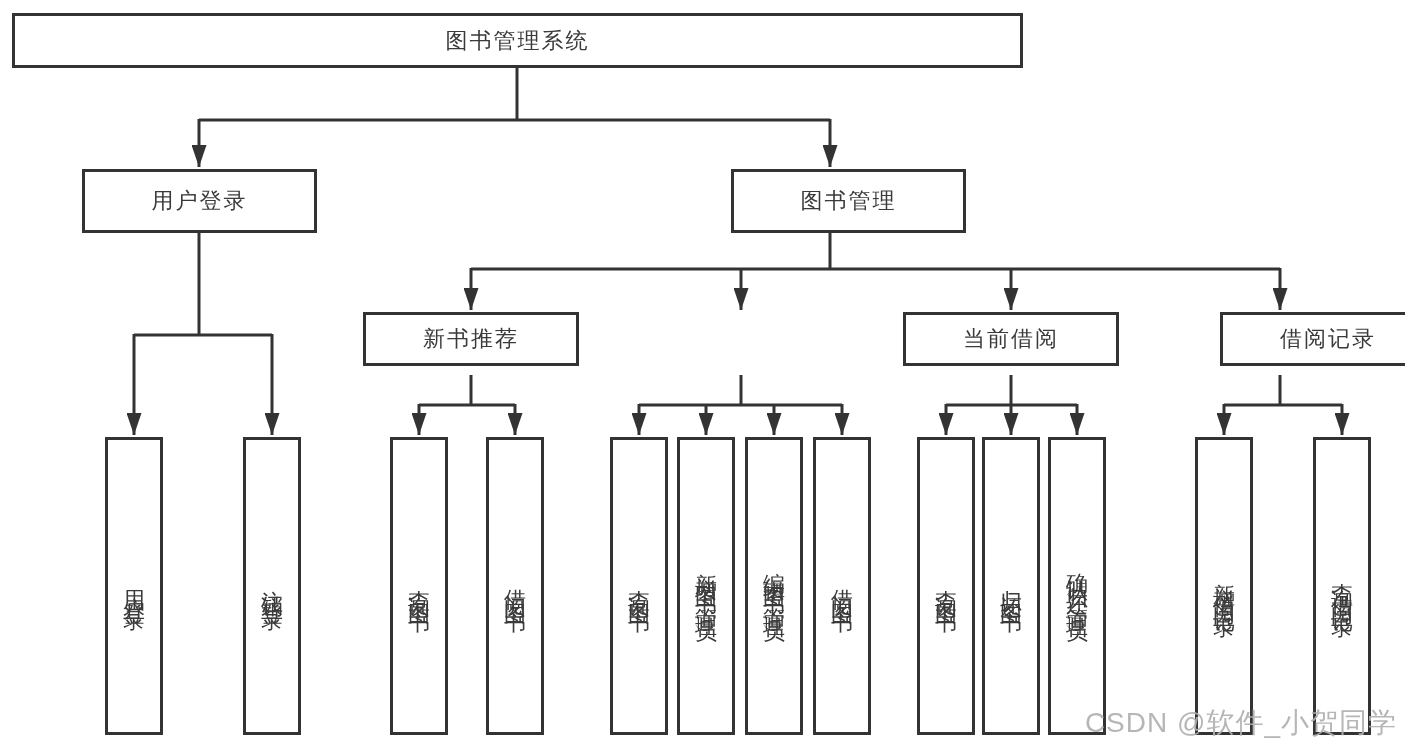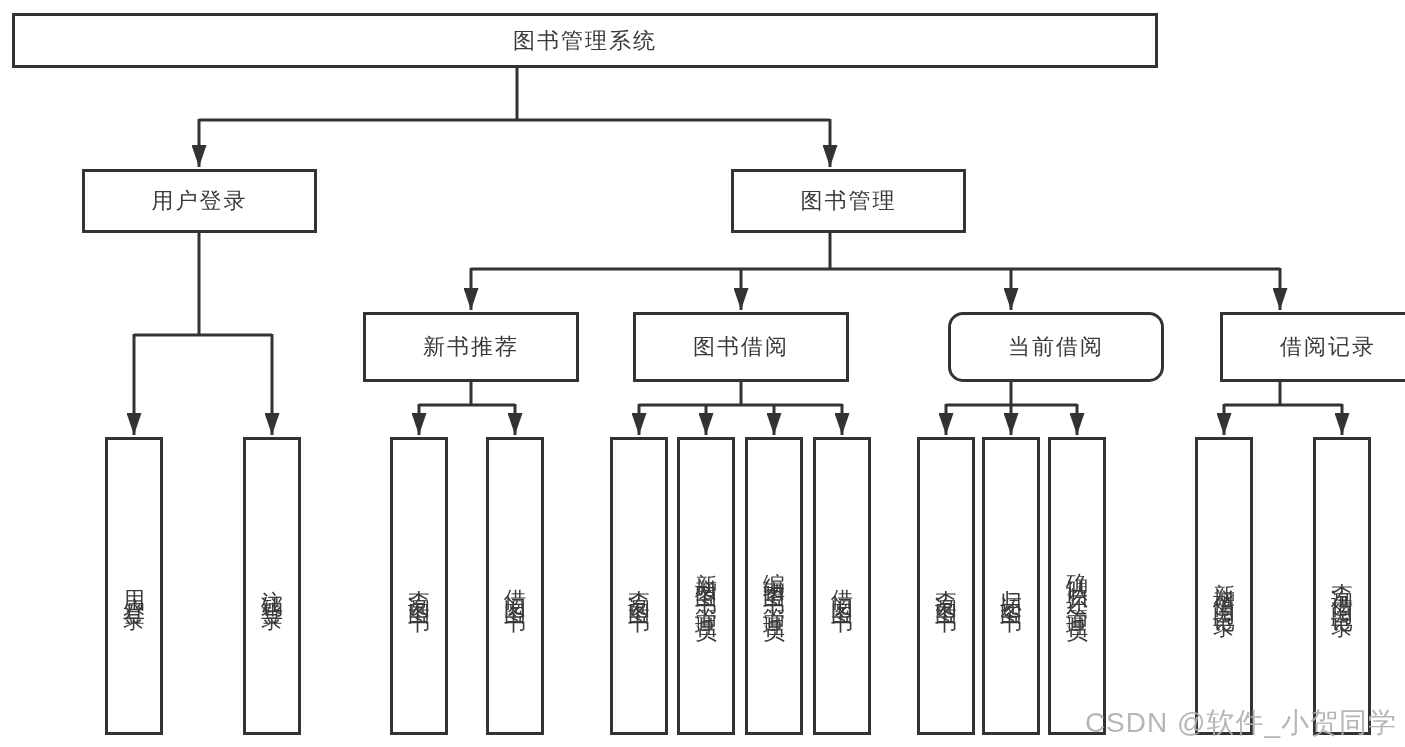--- a/index.html
+++ b/index.html
@@ -41,23 +41,23 @@
     align-items:center;
     justify-content:center;
     color:var(--text);
     z-index:2;
   }
   .h-label{
     font-size:22px;
     letter-spacing:2px;
     white-space:nowrap;
   }
-  .root-box{ left:12px; top:13px; width:1146px; height:55px; }
+  .root-box{ left:12px; top:13px; width:1011px; height:55px; }
   .lvl1{ top:169px; width:235px; height:64px; }
-  .lvl2{ top:312px; width:216px; height:70px; }
+  .lvl2{ top:312px; width:216px; height:54px; }
   .leaf{ top:437px; width:58px; height:298px; }
   .v-label{
     writing-mode:vertical-rl;
     text-orientation:mixed;
     font-size:22px;
     letter-spacing:7px;
     line-height:1.1;
     white-space:nowrap;
   }
   .watermark{
@@ -146,24 +146,21 @@
   <div class="box lvl1" style="left:82px;">
     <span class="h-label">用户登录</span>
   </div>
   <div class="box lvl1" style="left:712px;margin-left:19px;">
     <span class="h-label">图书管理</span>
   </div>
 
   <div class="box lvl2" style="left:363px;">
     <span class="h-label">新书推荐</span>
   </div>
-  <div class="box lvl2" style="left:633px;">
-    <span class="h-label">图书借阅</span>
-  </div>
-  <div class="box lvl2" style="left:948px;border-radius:15px;">
+  <div class="box lvl2" style="left:903px;">
     <span class="h-label">当前借阅</span>
   </div>
   <div class="box lvl2" style="left:1220px;">
     <span class="h-label">借阅记录</span>
   </div>
 
   <div class="box leaf" style="left:105px;">
     <span class="v-label">用户登录</span>
   </div>
   <div class="box leaf" style="left:243px;">

